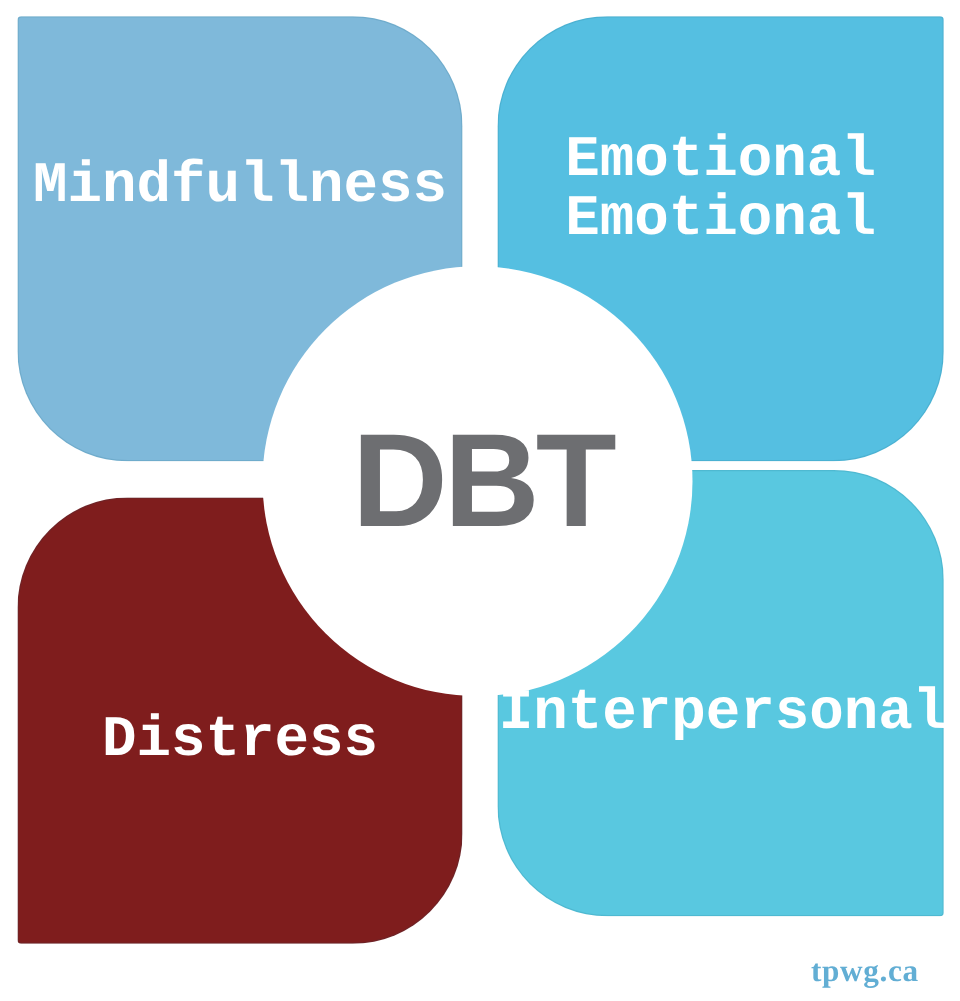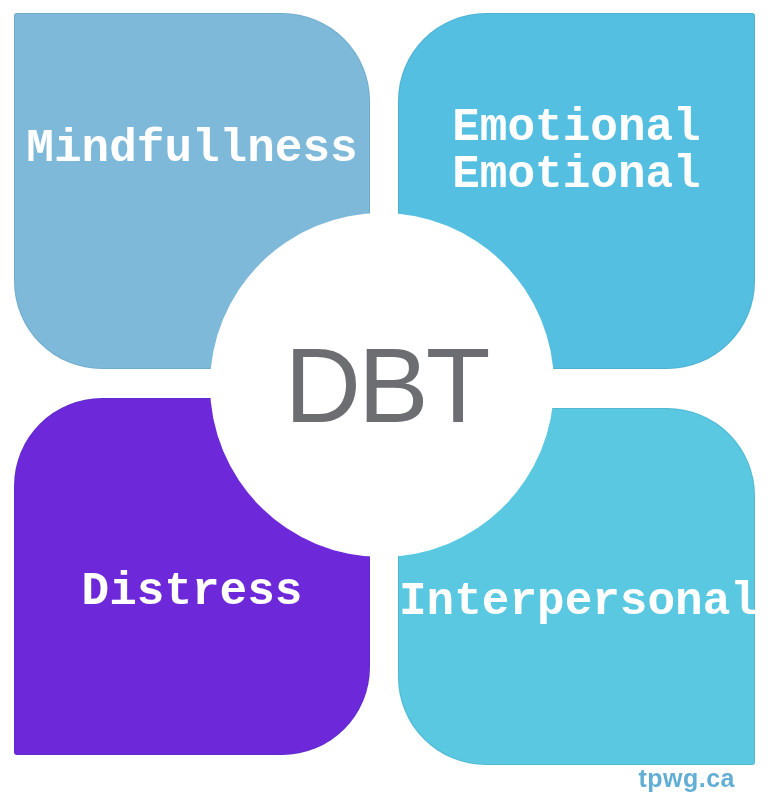--- a/index.html
+++ b/index.html
@@ -34,21 +34,21 @@
     border-radius: 88px 3px 88px 88px;
   }
   .quad-bl {
     left: 14px;
     top: 398px;
     height: 357px;
     border-radius: 88px 88px 88px 3px;
   }
   .quad-br {
     left: 398px;
-    top: 408px;
+    top: 376px;
     width: 357px;
     height: 357px;
     border-radius: 88px 88px 3px 88px;
   }
   .quad-label {
     position: absolute;
     left: 0;
     right: 0;
     text-align: center;
     color: #ffffff;
@@ -68,54 +68,55 @@
     width: 344px;
     height: 344px;
     border-radius: 50%;
     background: #ffffff;
     display: flex;
     align-items: center;
     justify-content: center;
   }
   .center-label {
     font-size: 106px;
-    font-weight: normal;
+    font-weight: bold;
     color: #6d6e71;
     letter-spacing: -3px;
     line-height: 1;
     transform: translateX(4px);
   }
   .watermark {
     position: absolute;
     right: 33px;
     top: 764px;
     font-size: 25px;
     font-weight: bold;
     letter-spacing: 0.5px;
+    font-family: Liberation Serif, serif;
   }
 </style>
 </head>
 <body>
 
 <div class="stage">
 
   <div class="quad quad-tl" style="background-color: rgb(127, 185, 218);">
     <div class="quad-label label-top-single">
       <div>Mindfullness</div>
     </div>
   </div>
 
   <div class="quad quad-tr" style="background-color: rgb(85, 191, 225);">
     <div class="quad-label label-top-double">
       <div>Emotional</div>
       <div>Emotional</div>
     </div>
   </div>
 
-  <div class="quad quad-bl" style="background-color: #6d28d9;">
+  <div class="quad quad-bl" style="background-color: #7f1d1d;">
     <div class="quad-label label-bottom-double">
       <div>Distress</div>
     </div>
   </div>
 
   <div class="quad quad-br" style="background-color: rgb(89, 200, 224);">
     <div class="quad-label label-bottom-double">
       <div>Interpersonal</div>
     </div>
   </div>

